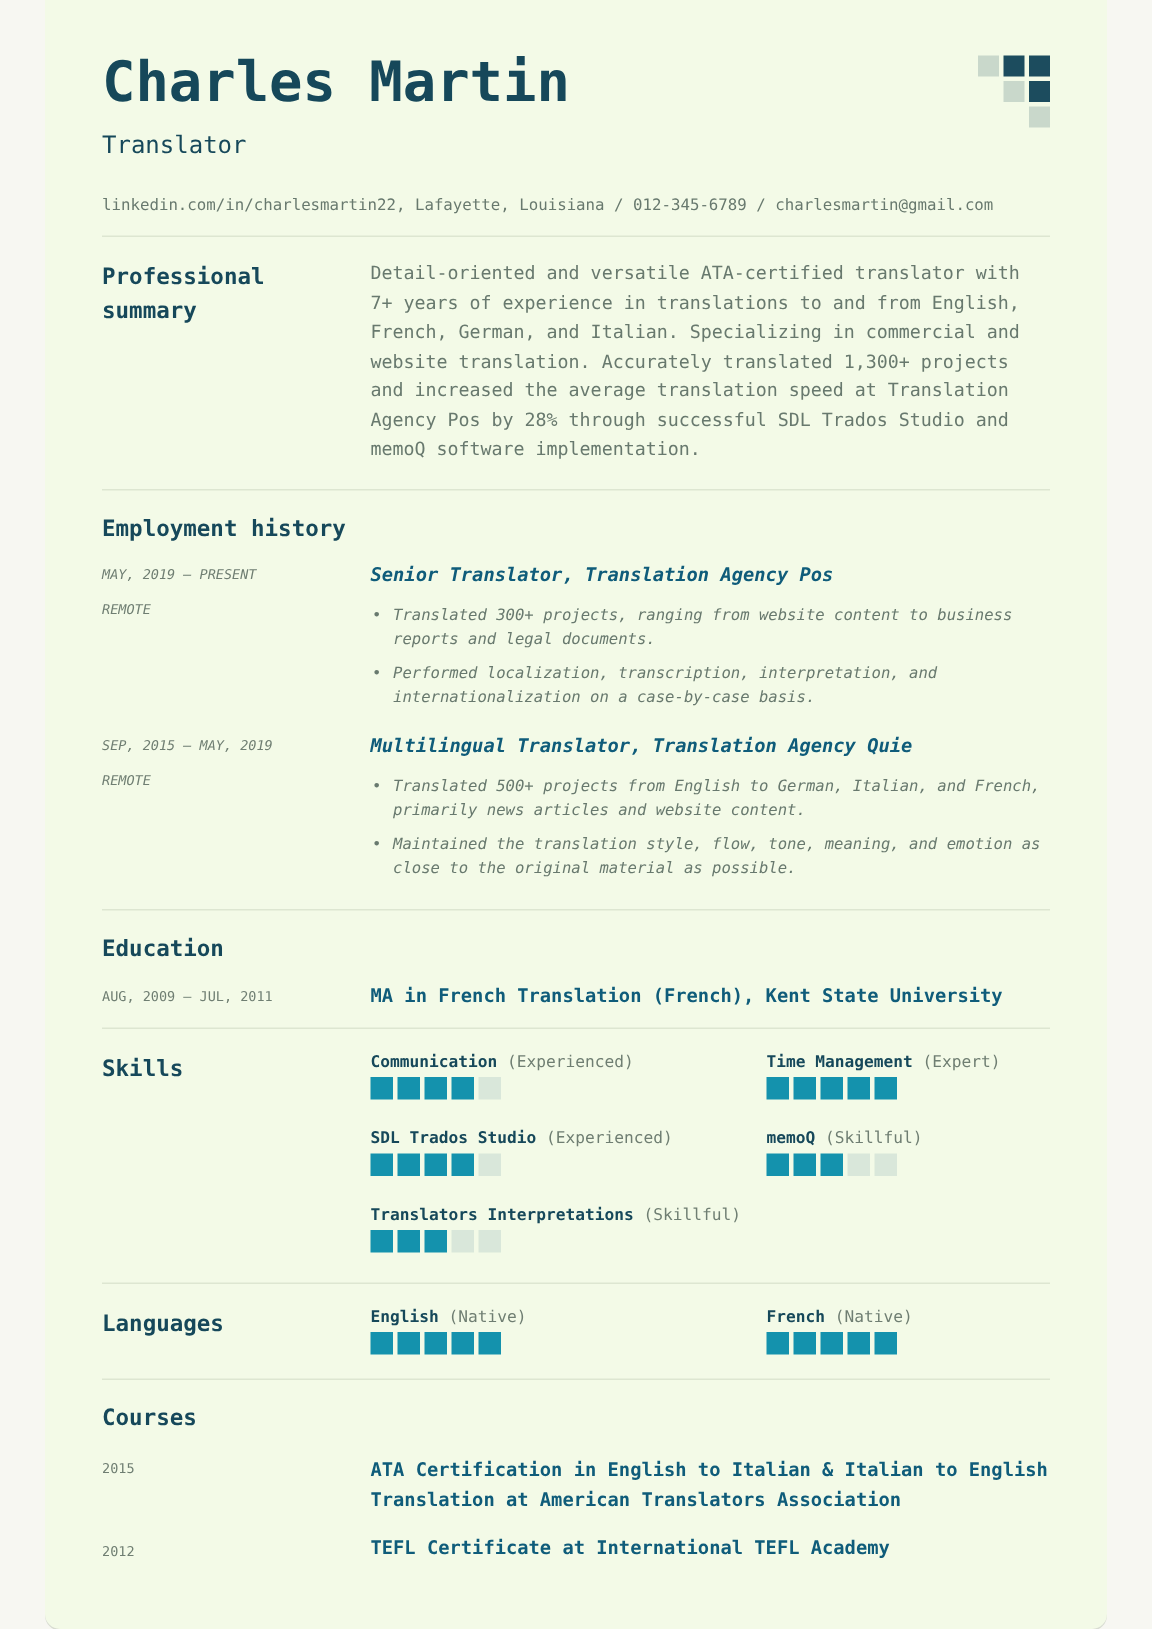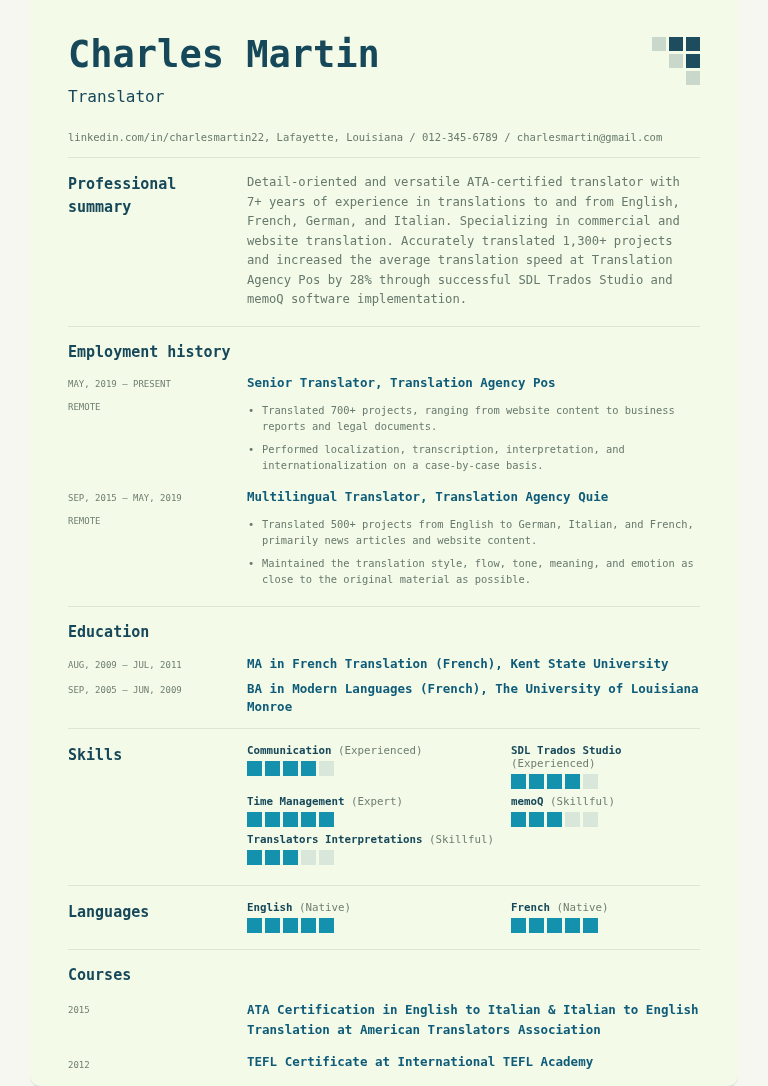--- a/index.html
+++ b/index.html
@@ -31,37 +31,37 @@
   .section{border-top:1px solid var(--divider);}
   .section-heading{margin:0;font-size:15px;line-height:23px;font-weight:bold;color:var(--dark);}
   .two-col{display:flex;}
   .col-left{width:179px;flex-shrink:0;}
   .col-right{flex:1;min-width:0;}
   
   .sec-summary{padding:15px 0 16px;}
   .summary-text{margin:0;font-size:12.2px;line-height:19.5px;color:var(--body);}
   
   .sec-employment{padding:14px 0 12px;}
-  .job{display:flex;margin-top:10px;}
+  .job{display:flex;margin-top:10px;font-style:italic;}
   .job + .job{margin-top:8px;}
   .entry-dates{font-size:9px;line-height:13px;color:var(--muted);padding-top:4px;}
   .entry-location{font-size:9px;line-height:13px;color:var(--muted);margin-top:10px;}
   .entry-title{margin:0;font-size:12.5px;line-height:18px;font-weight:bold;color:var(--teal);}
   .bullets{margin:10px 0 0;padding:0;list-style:none;}
   .bullets li{position:relative;padding-left:15px;font-size:10.4px;line-height:16.5px;
               color:var(--body);margin-bottom:6px;}
   .bullets li::before{content:"\2022";position:absolute;left:1px;top:0;color:var(--body);}
   
   .sec-education{padding:14px 0 12px;}
   .edu-row{display:flex;margin-top:11px;}
   .edu-row + .edu-row{margin-top:7px;}
   
   .sec-skills{padding:15px 0 20px;}
   .sec-languages{padding:15px 0 16px;}
-  .rate-grid{display:grid;grid-template-columns:264px 1fr;row-gap:6px;}
+  .rate-grid{display:grid;grid-template-columns:264px 1fr;row-gap:19px;}
   .rate-label{font-size:10.8px;line-height:13px;}
   .rate-name{font-weight:bold;color:var(--dark);}
   .rate-level{color:var(--muted);}
   .squares{display:flex;gap:3px;margin-top:4px;}
   .sq{display:block;width:15px;height:15px;}
   .sq-filled{background:var(--sq-filled);}
   .sq-empty{background:var(--sq-empty);}
   
   .sec-courses{padding:14px 0 16px;}
   .course-row{display:flex;margin-top:13px;}
@@ -103,21 +103,21 @@
     <h2 class="section-heading">Employment history</h2>
 
     <div class="job">
       <div class="col-left">
         <div class="entry-dates">MAY, 2019 – PRESENT</div>
         <div class="entry-location">REMOTE</div>
       </div>
       <div class="col-right">
         <h3 class="entry-title">Senior Translator, Translation Agency Pos</h3>
         <ul class="bullets">
-          <li>Translated 700+ projects, ranging from website content to business reports and legal documents.</li>
+          <li>Translated 300+ projects, ranging from website content to business reports and legal documents.</li>
           <li>Performed localization, transcription, interpretation, and internationalization on a case-by-case basis.</li>
         </ul>
       </div>
     </div>
 
     <div class="job">
       <div class="col-left">
         <div class="entry-dates">SEP, 2015 – MAY, 2019</div>
         <div class="entry-location">REMOTE</div>
       </div>
@@ -136,63 +136,55 @@
 
     <div class="edu-row">
       <div class="col-left">
         <div class="entry-dates">AUG, 2009 – JUL, 2011</div>
       </div>
       <div class="col-right">
         <h3 class="entry-title">MA in French Translation (French), Kent State University</h3>
       </div>
     </div>
 
-    <div class="edu-row">
-      <div class="col-left">
-        <div class="entry-dates">SEP, 2005 – JUN, 2009</div>
-      </div>
-      <div class="col-right">
-        <h3 class="entry-title">BA in Modern Languages (French), The University of Louisiana Monroe</h3>
-      </div>
-    </div>
   </div>
 
   <div class="section sec-skills two-col">
     <div class="col-left">
       <h2 class="section-heading">Skills</h2>
     </div>
     <div class="col-right rate-grid">
       <div class="rate-item">
         <div class="rate-label"><span class="rate-name">Communication</span> <span class="rate-level">(Experienced)</span></div>
         <div class="squares">
             <span class="sq sq-filled"></span>
             <span class="sq sq-filled"></span>
             <span class="sq sq-filled"></span>
             <span class="sq sq-filled"></span>
             <span class="sq sq-empty"></span>
           </div>
       </div>
       <div class="rate-item">
+        <div class="rate-label"><span class="rate-name">Time Management</span> <span class="rate-level">(Expert)</span></div>
+        <div class="squares">
+            <span class="sq sq-filled"></span>
+            <span class="sq sq-filled"></span>
+            <span class="sq sq-filled"></span>
+            <span class="sq sq-filled"></span>
+            <span class="sq sq-filled"></span>
+          </div>
+      </div>
+      <div class="rate-item">
         <div class="rate-label"><span class="rate-name">SDL Trados Studio</span> <span class="rate-level">(Experienced)</span></div>
         <div class="squares">
             <span class="sq sq-filled"></span>
             <span class="sq sq-filled"></span>
             <span class="sq sq-filled"></span>
             <span class="sq sq-filled"></span>
             <span class="sq sq-empty"></span>
-          </div>
-      </div>
-      <div class="rate-item">
-        <div class="rate-label"><span class="rate-name">Time Management</span> <span class="rate-level">(Expert)</span></div>
-        <div class="squares">
-            <span class="sq sq-filled"></span>
-            <span class="sq sq-filled"></span>
-            <span class="sq sq-filled"></span>
-            <span class="sq sq-filled"></span>
-            <span class="sq sq-filled"></span>
           </div>
       </div>
       <div class="rate-item">
         <div class="rate-label"><span class="rate-name">memoQ</span> <span class="rate-level">(Skillful)</span></div>
         <div class="squares">
             <span class="sq sq-filled"></span>
             <span class="sq sq-filled"></span>
             <span class="sq sq-filled"></span>
             <span class="sq sq-empty"></span>
             <span class="sq sq-empty"></span>

